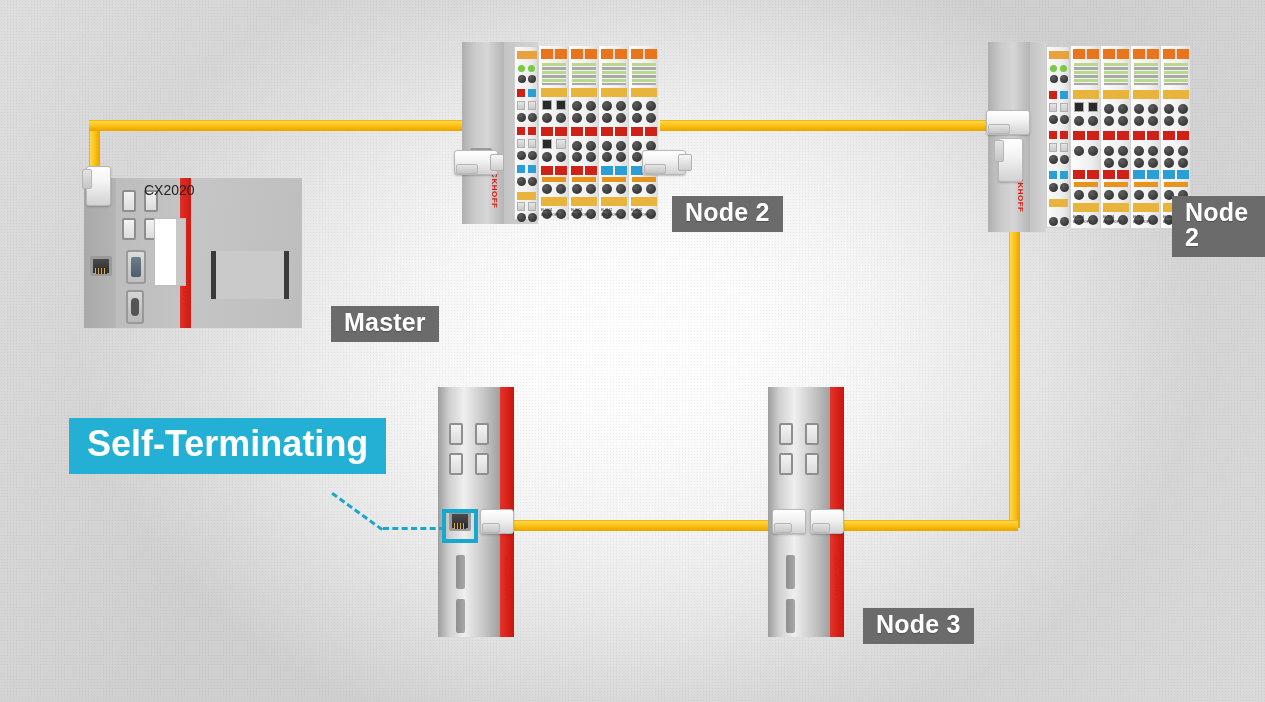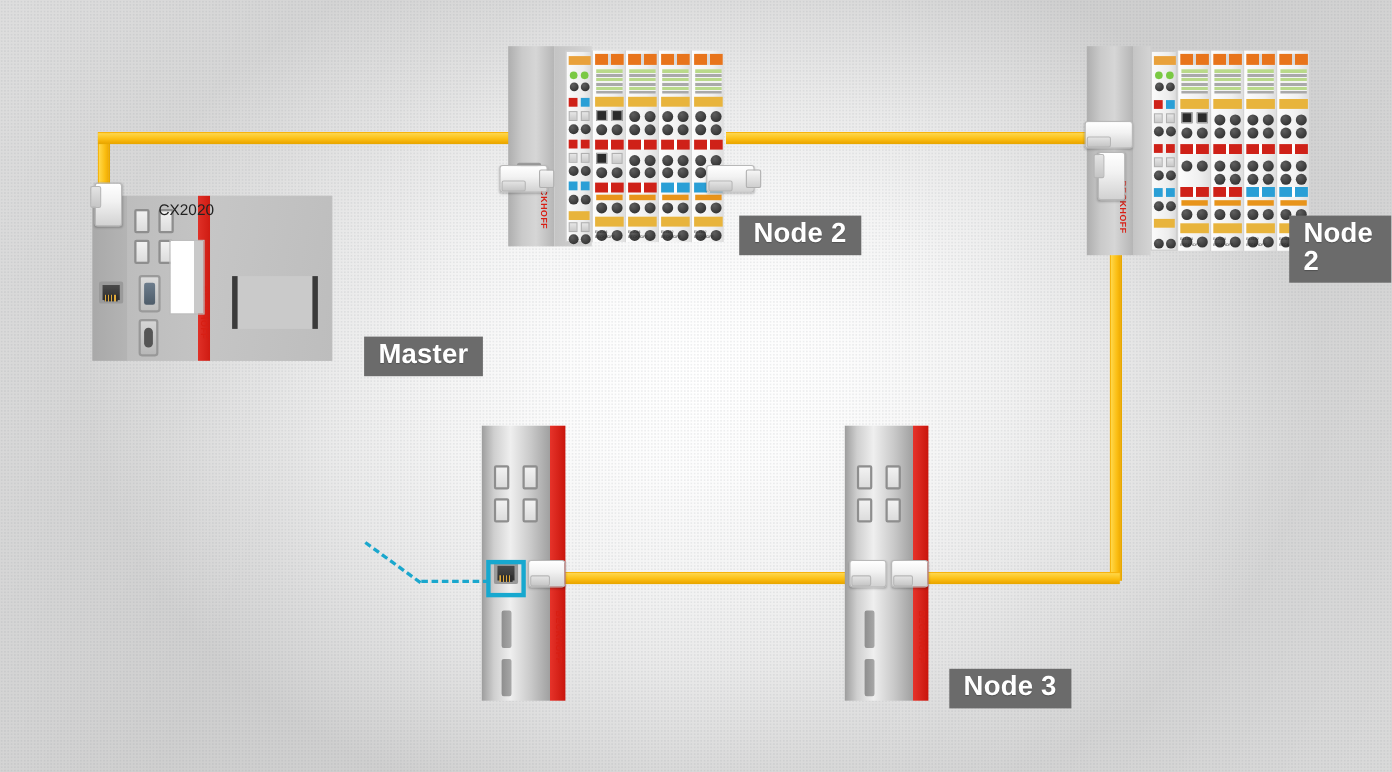--- a/index.html
+++ b/index.html
@@ -500,17 +500,18 @@
       <div class="body" style="width:32px;"></div>
       <div class="clip" style="width:16px;"></div>
     </div>
     <div class="plug" style="left:42px;top:122px;">
       <div class="body" style="width:32px;"></div>
       <div class="clip" style="width:16px;"></div>
     </div>
   </div>
   <div class="tag" style="left:863px;top:608px;">Node 3</div>
 
+  <div class="hl-box" style="left:69px;top:418px;">Self-Terminating</div>
   <div class="dash" style="left:333px;top:492px;width:62px;transform-origin:left top;transform:rotate(36deg);"></div>
   <div class="dash" style="left:383px;top:527px;width:62px;"></div>
 
 
 </div>
 
 </body></html>

